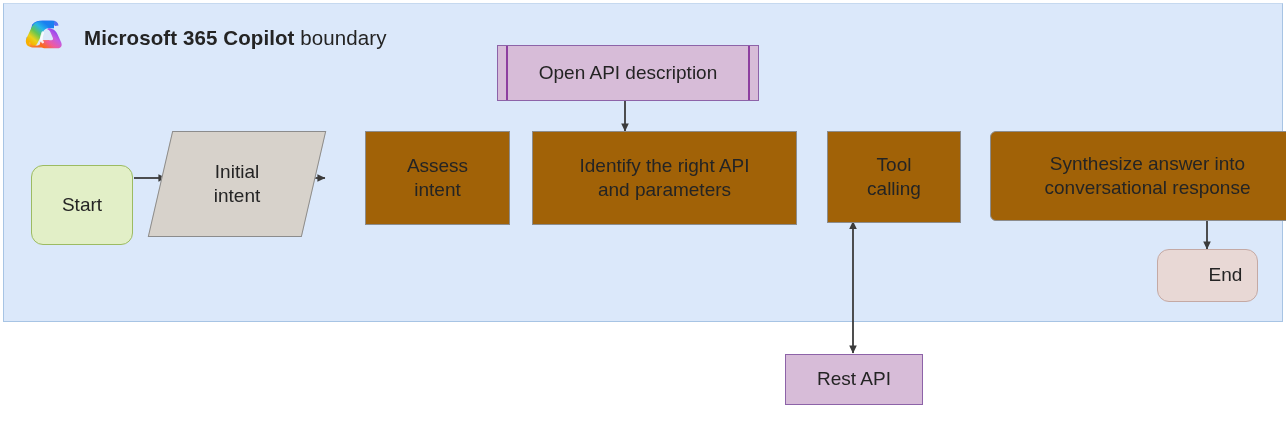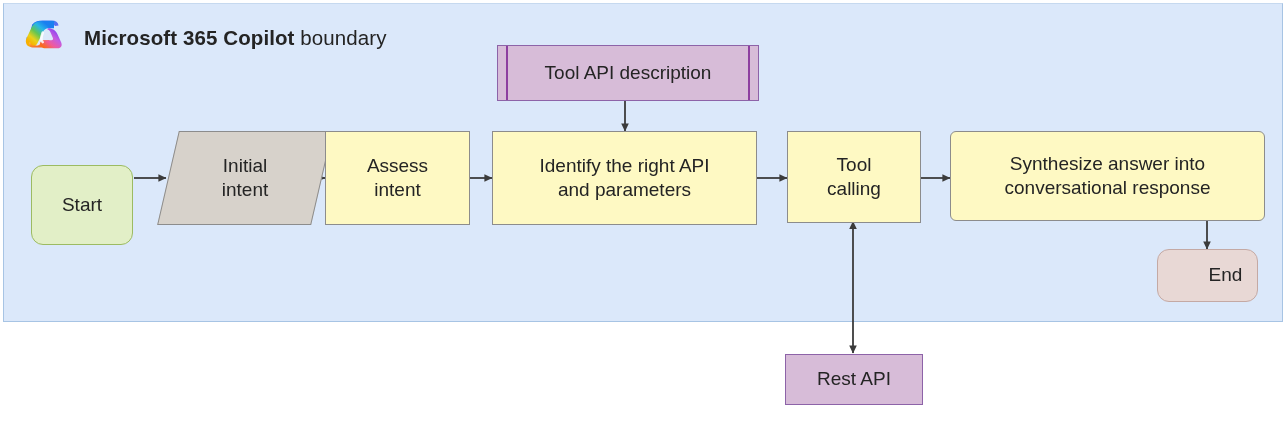--- a/index.html
+++ b/index.html
@@ -62,22 +62,23 @@
     justify-content: center;
     text-align: center;
     color: #242424;
     font-size: 19px;
     line-height: 1.28;
   }
   .node .lbl { display: block; padding: 0 6px; }
 
   
   .proc {
-    background: #fef9c3;
+    background: #a16207;
     border: 1px solid #8c8c8c;
+    margin-left: 40px;
   }
   
   .term-start {
     background: #e2efc7;
     border: 1px solid #9cbb62;
     border-radius: 12px;
   }
   
   .term-end {
     background: #e8d8d5;
@@ -226,21 +227,21 @@
       <line x1="1207" y1="220" x2="1207" y2="249" marker-end="url(#ah)"></line>
 
       <line x1="853" y1="222" x2="853" y2="353" marker-start="url(#ahb)" marker-end="url(#ah)"></line>
     </g>
   </svg>
 
   <div class="node term-start" style="left:31px; top:138px; width:102px; height:80px;margin-top:27px;">
     <span class="lbl">Start</span>
   </div>
 
-  <div class="para-wrap" style="left:168px; top:131px; width:154px; height:94px;">
+  <div class="para-wrap" style="left:160px; top:131px; width:154px; height:106px;">
     <div class="para-shape"></div>
     <div class="para-text">
       <span>
         <span>Initial</span><br>
         <span>intent</span>
       </span>
     </div>
   </div>
 
   <div class="node proc" style="left:325px; top:131px; width:145px; height:94px;">
@@ -269,20 +270,20 @@
       <span>Synthesize answer into</span><br>
       <span>conversational response</span>
     </span>
   </div>
 
   <div class="node term-end" style="left:1157px; top:249px; width:101px; height:53px;">
     <span class="lbl">End</span>
   </div>
 
   <div class="node purple-sub" style="left:497px; top:45px; width:262px; height:56px;">
-    <span class="lbl">Tool API description</span>
+    <span class="lbl">Open API description</span>
   </div>
 
   <div class="node purple-rect" style="left:785px; top:354px; width:138px; height:51px;">
     <span class="lbl">Rest API</span>
   </div>
 
 </div>
 
 </body></html>

